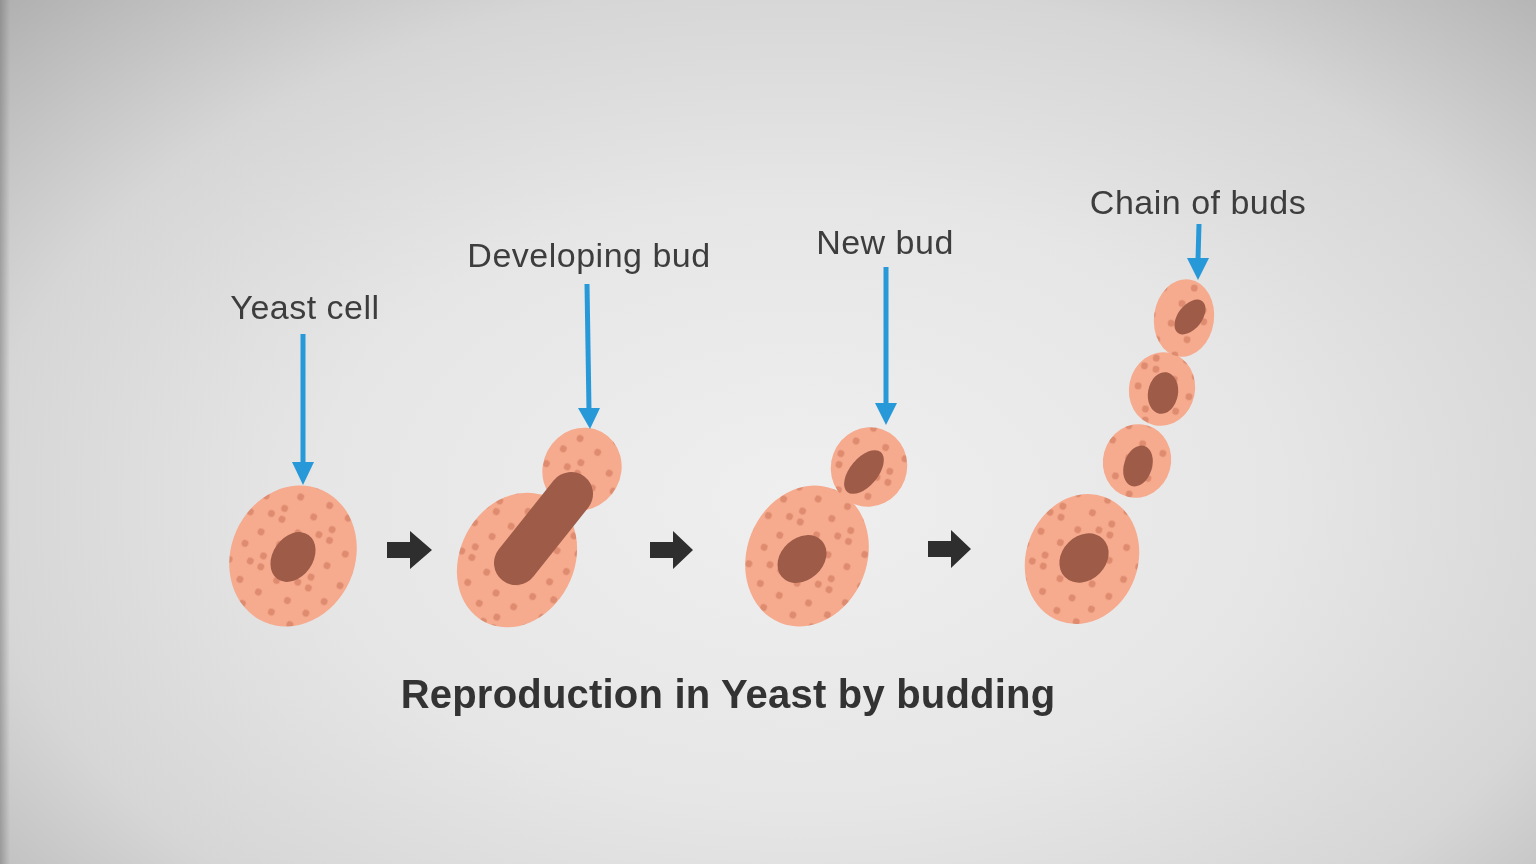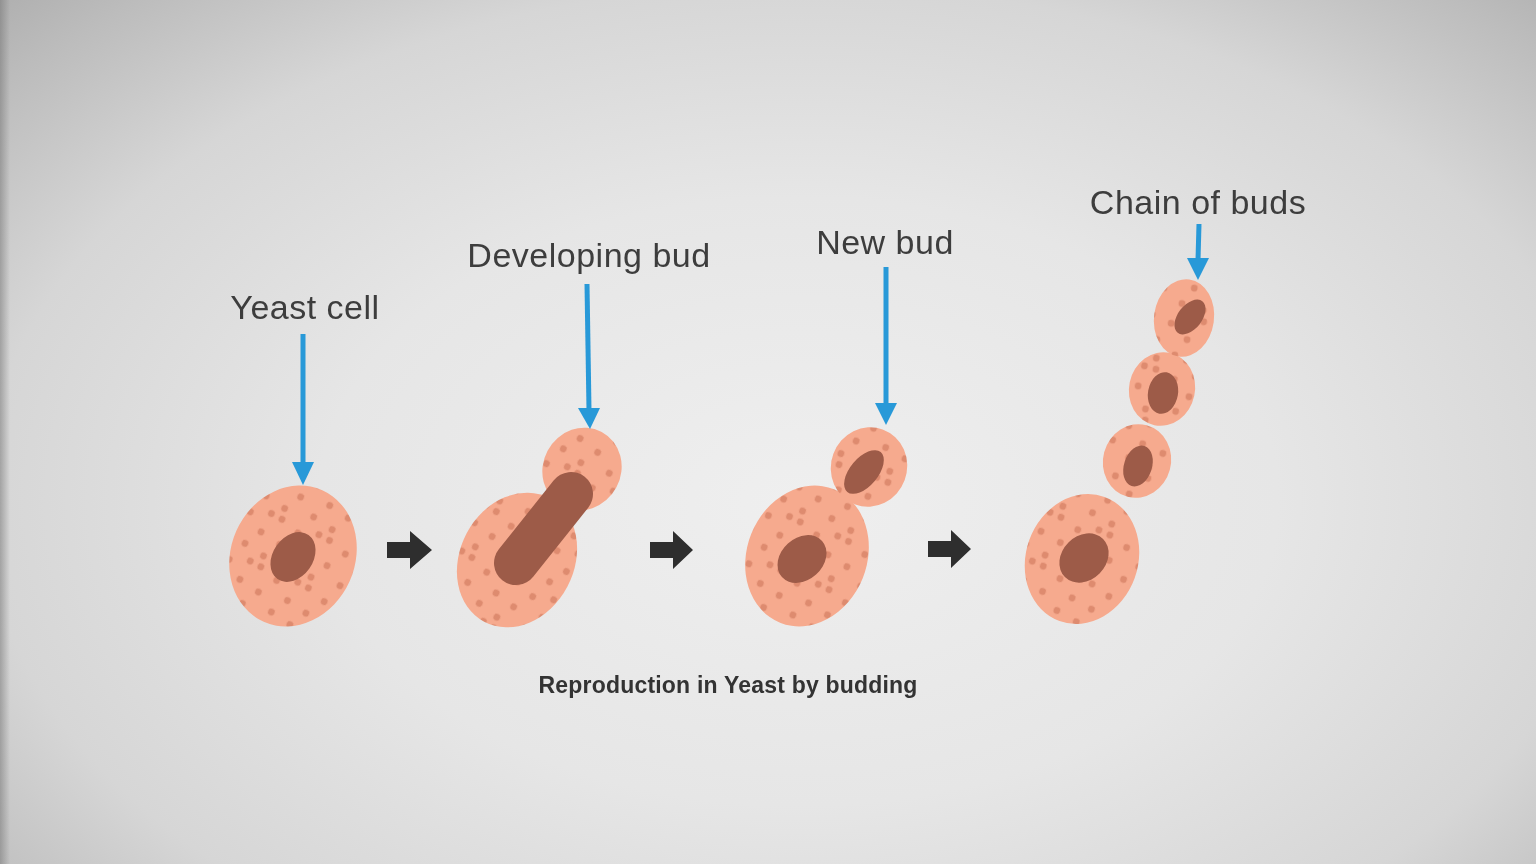--- a/index.html
+++ b/index.html
@@ -18,21 +18,21 @@
     transform:translateX(-50%);
     color:#3d3d3d;
     font-size:34px;
     letter-spacing:.5px;
     white-space:nowrap;
   }
   .title{
     position:absolute;
     transform:translateX(-50%);
     color:#333333;
-    font-size:23px;
+    font-size:40px;
     font-weight:bold;
     letter-spacing:.2px;
     white-space:nowrap;
   }
 </style>
 </head>
 <body>
 
 <div class="stage-wrap">
 

